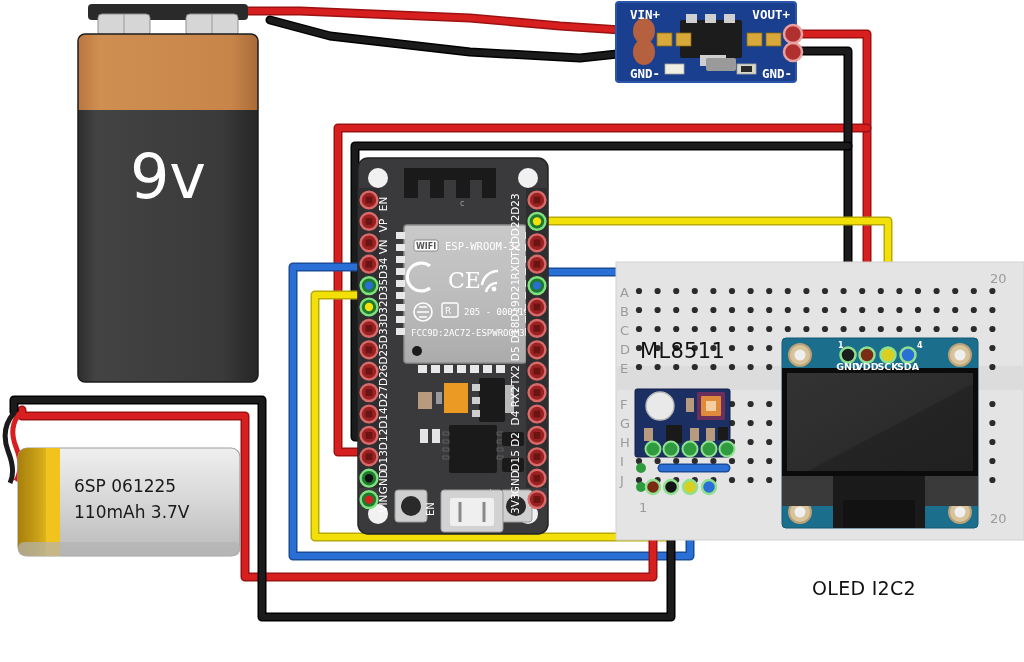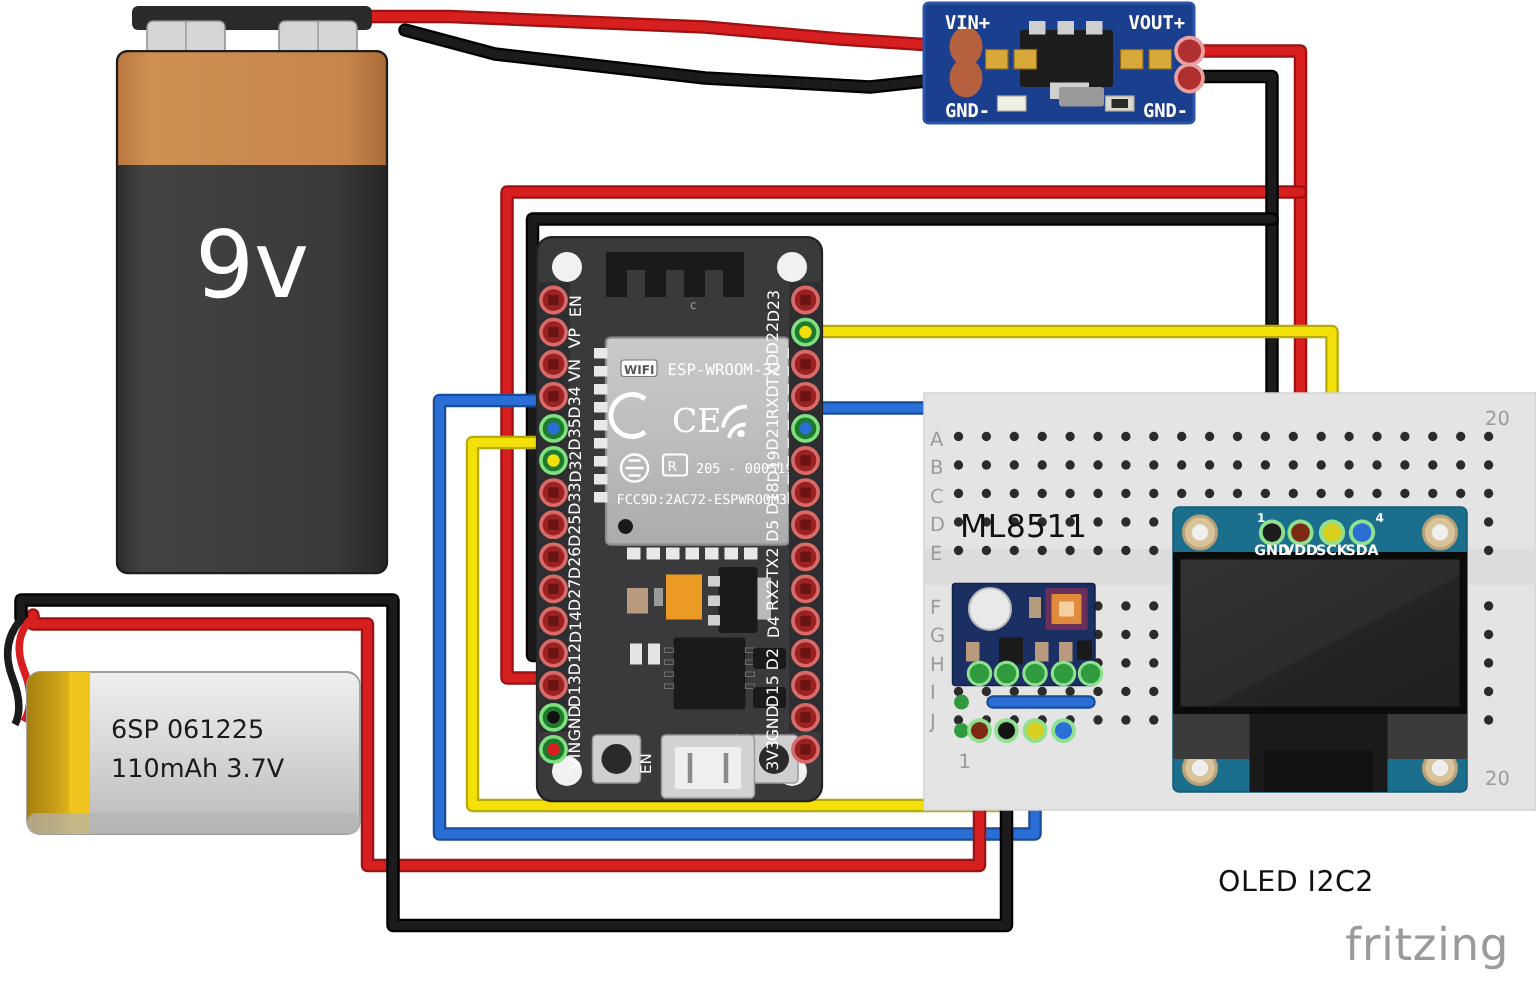--- a/index.html
+++ b/index.html
@@ -667,15 +667,14 @@
       <text x="888" y="370" text-anchor="middle">SCK</text>
       <text x="908" y="370" text-anchor="middle">SDA</text>
       <text x="917" y="348" font-size="8">4</text>
     </g>
   </g>
 
 </svg>
 
 <div class="lbl" id="lbl-ml">ML8511</div>
 <div class="lbl" id="lbl-oled">OLED I2C2</div>
-<div id="wm">fritzing</div>
 
 </div>
 
 </body></html>

